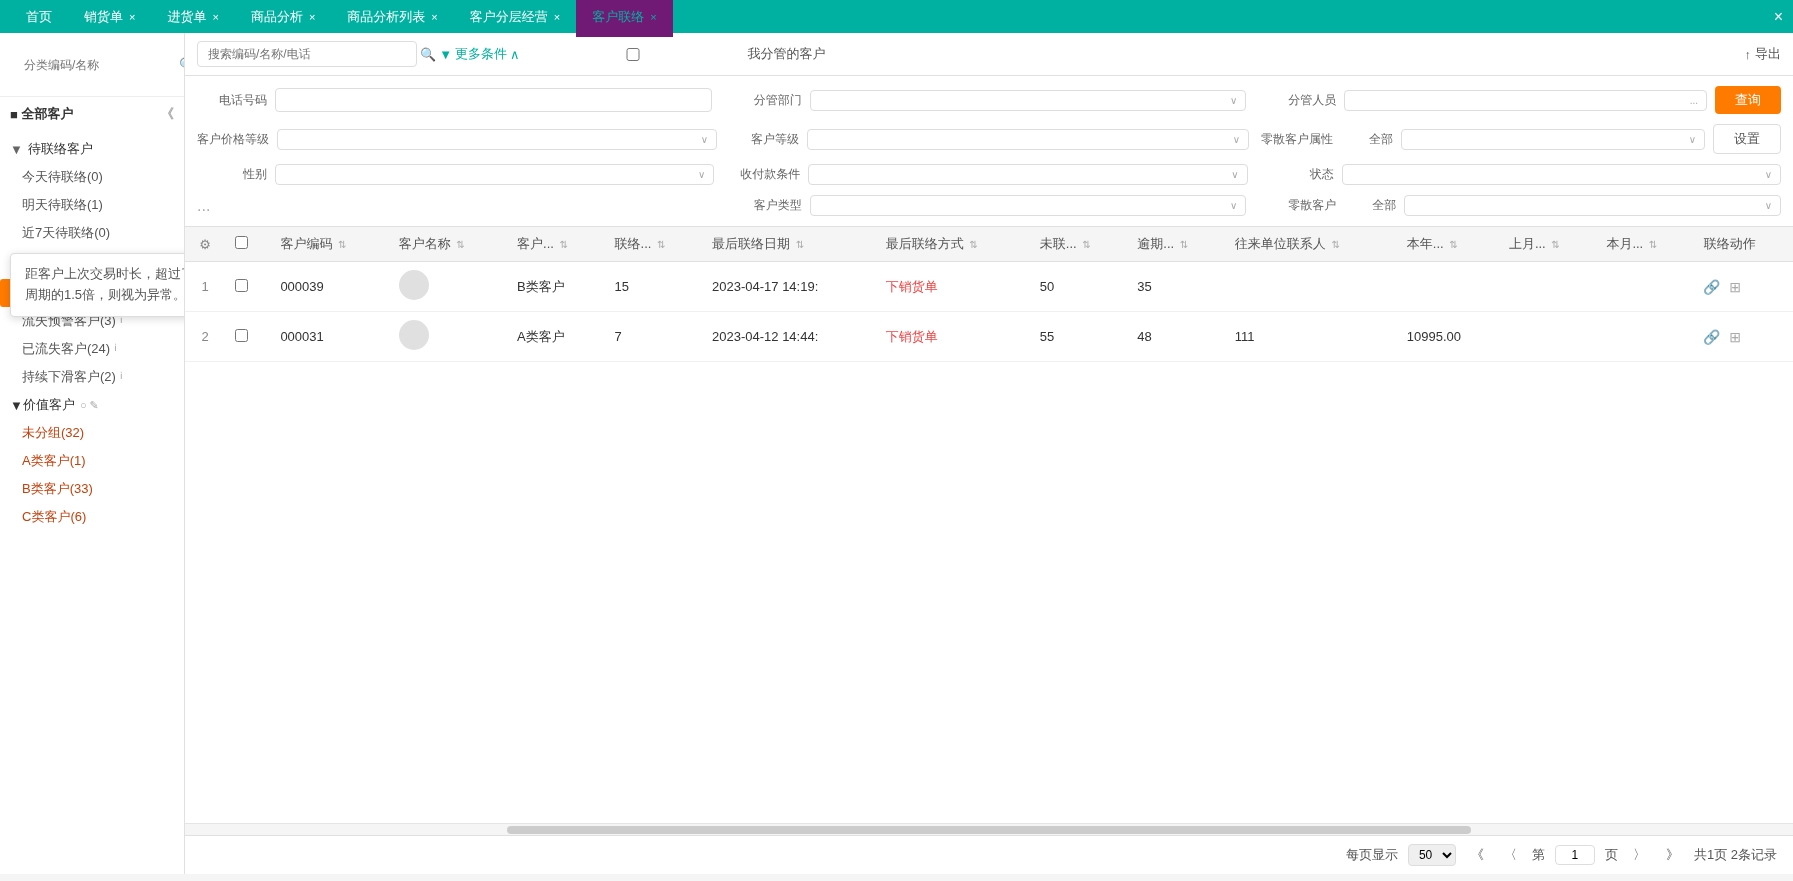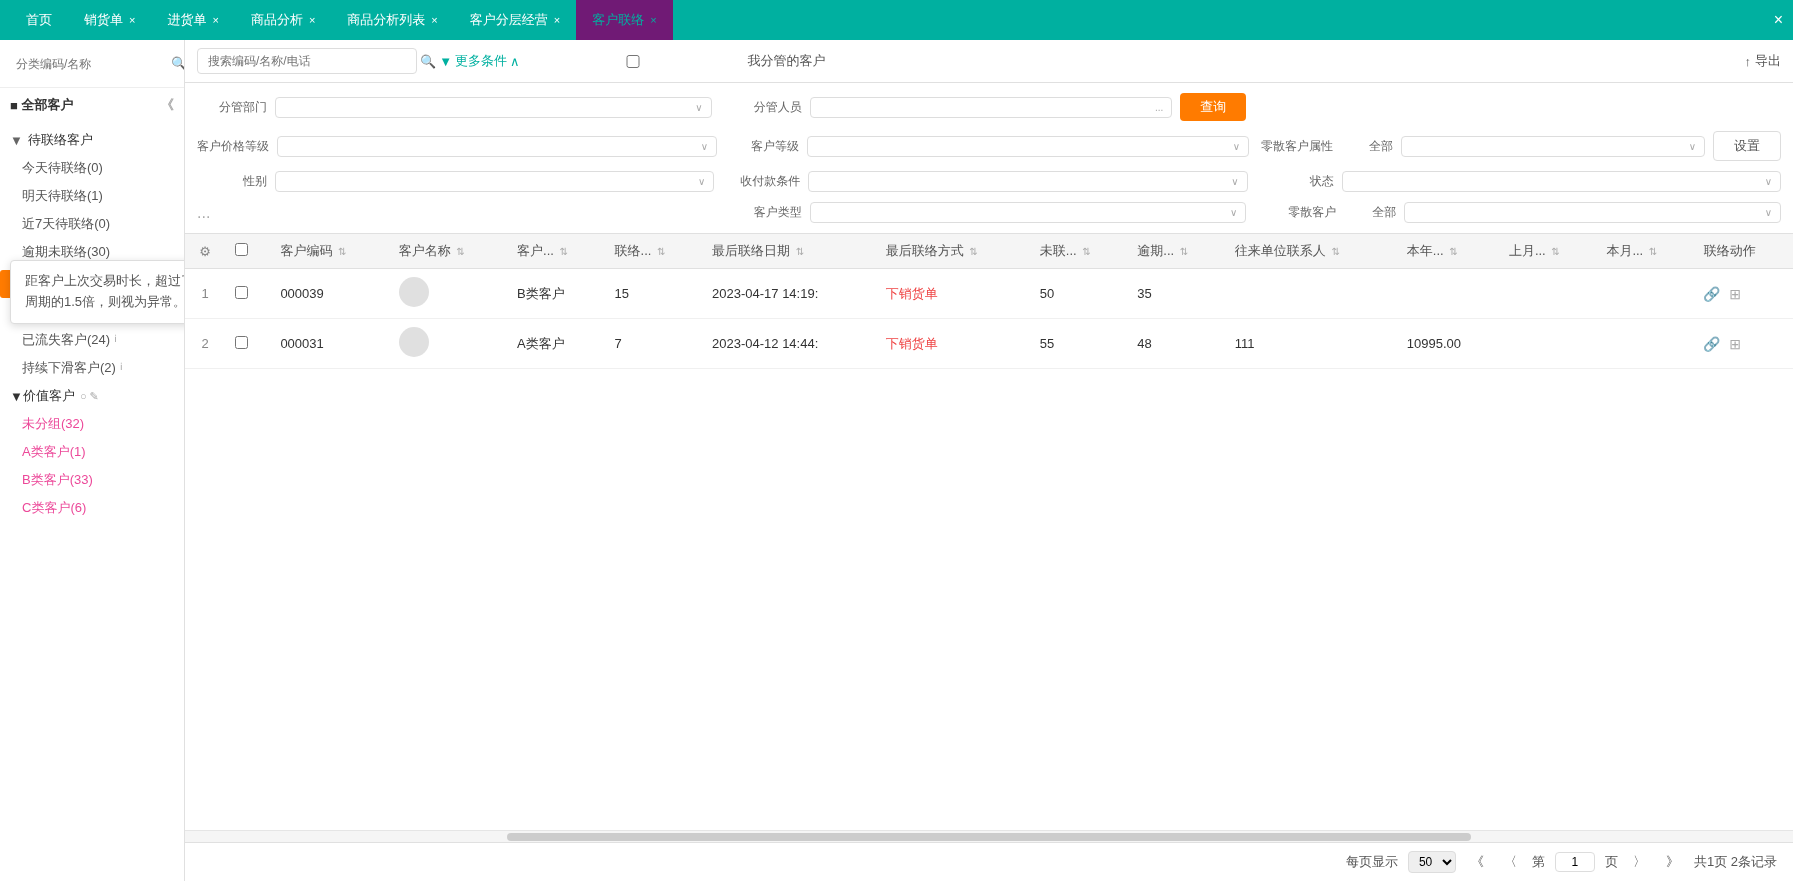--- a/index.html
+++ b/index.html
@@ -1,47 +1,47 @@
 <!DOCTYPE html>
 <html><head>
   <meta charset="utf-8">
   <style>
     * { box-sizing: border-box; margin: 0; padding: 0; font-family: 'Microsoft YaHei', Arial, sans-serif; font-size: 13px; }
     body { background: #f5f5f5; overflow: hidden; width: 1793px; height: 881px; }
 
     
     .top-nav {
-      display: flex; align-items: center; background: #00b0a0; height: 40px; padding: 0 10px; position: relative;
+      display: flex; align-items: center; background: #00b0a0; height: 33px; padding: 0 10px; position: relative;
     }
     .nav-tab {
       color: #fff; padding: 0 16px; height: 40px; display: flex; align-items: center; cursor: pointer; font-size: 13px; position: relative;
     }
     .nav-tab.active { background: #701a75; color: #00b0a0; }
     .nav-tab .close-x { margin-left: 6px; font-size: 11px; cursor: pointer; }
     .nav-close-all { position: absolute; right: 10px; top: 50%; transform: translateY(-50%); color: #fff; cursor: pointer; font-size: 16px; }
 
     
     .main-layout { display: flex; height: calc(881px - 40px); }
 
     
     .sidebar {
       width: 185px; background: #fff; border-right: 1px solid #e0e0e0; overflow-y: auto; flex-shrink: 0; position: relative;
     }
-    .sidebar-search { display: flex; align-items: center; padding: 16px; border-bottom: 1px solid #eee; }
+    .sidebar-search { display: flex; align-items: center; padding: 24px; border-bottom: 1px solid #eee; }
     .sidebar-search input { flex: 1; border: none; outline: none; font-size: 12px; color: #333; }
     .sidebar-search .search-icon { color: #aaa; cursor: pointer; }
     .sidebar-title { display: flex; align-items: center; padding: 8px 10px; font-weight: bold; color: #333; font-size: 13px; }
     .sidebar-title .collapse-icon { margin-left: auto; color: #aaa; cursor: pointer; }
     .sidebar-group { padding: 4px 0; }
     .sidebar-group-header { display: flex; align-items: center; padding: 5px 10px; color: #333; cursor: pointer; font-size: 12px; }
     .sidebar-group-header .arrow { margin-right: 5px; color: #666; }
     .sidebar-item { padding: 5px 10px 5px 22px; color: #555; cursor: pointer; font-size: 12px; display: flex; align-items: flex-start; }
     .sidebar-item.active { background: #ff7b00; color: #fff; border-radius: 3px; }
     .sidebar-value-header { display: flex; align-items: center; padding: 5px 10px; color: #333; cursor: pointer; font-size: 12px; }
-    .sidebar-value-item { padding: 5px 10px 5px 22px; color: #ec4899; cursor: pointer; font-size: 12px; }
+    .sidebar-value-item { padding: 5px 10px 5px 22px; color: #c2410c; cursor: pointer; font-size: 12px; }
     .sidebar-edit-icons { margin-left: 5px; color: #aaa; font-size: 11px; }
     .tooltip-box {
       position: absolute; left: 10px; top: 220px; background: #fff; border: 1px solid #ddd;
       padding: 10px 14px; font-size: 12px; color: #555; z-index: 100; width: 310px;
       box-shadow: 0 2px 8px rgba(0,0,0,0.15); border-radius: 4px; line-height: 1.6;
     }
 
     
     .content-area { flex: 1; display: flex; flex-direction: column; overflow: hidden; }
 
@@ -218,20 +218,24 @@
       <div class="export-btn">
         <span>↑</span>
         <span>导出</span>
       </div>
     </div>
 
     <div style="background:#fff; border-bottom:1px solid #e0e0e0; padding:10px 12px;">
 
       <div style="display:grid; grid-template-columns: 1fr 1fr 1fr; gap:10px 20px; margin-bottom:10px;">
         <div class="filter-row">
+          <span class="filter-label">电话号码</span>
+          <input class="filter-input" type="text" style="">
+        </div>
+        <div class="filter-row">
           <span class="filter-label">分管部门</span>
           <div class="filter-select">
             <span></span>
             <span class="arrow">∨</span>
           </div>
         </div>
         <div class="filter-row">
           <span class="filter-label">分管人员</span>
           <div class="filter-select">
             <span></span>

